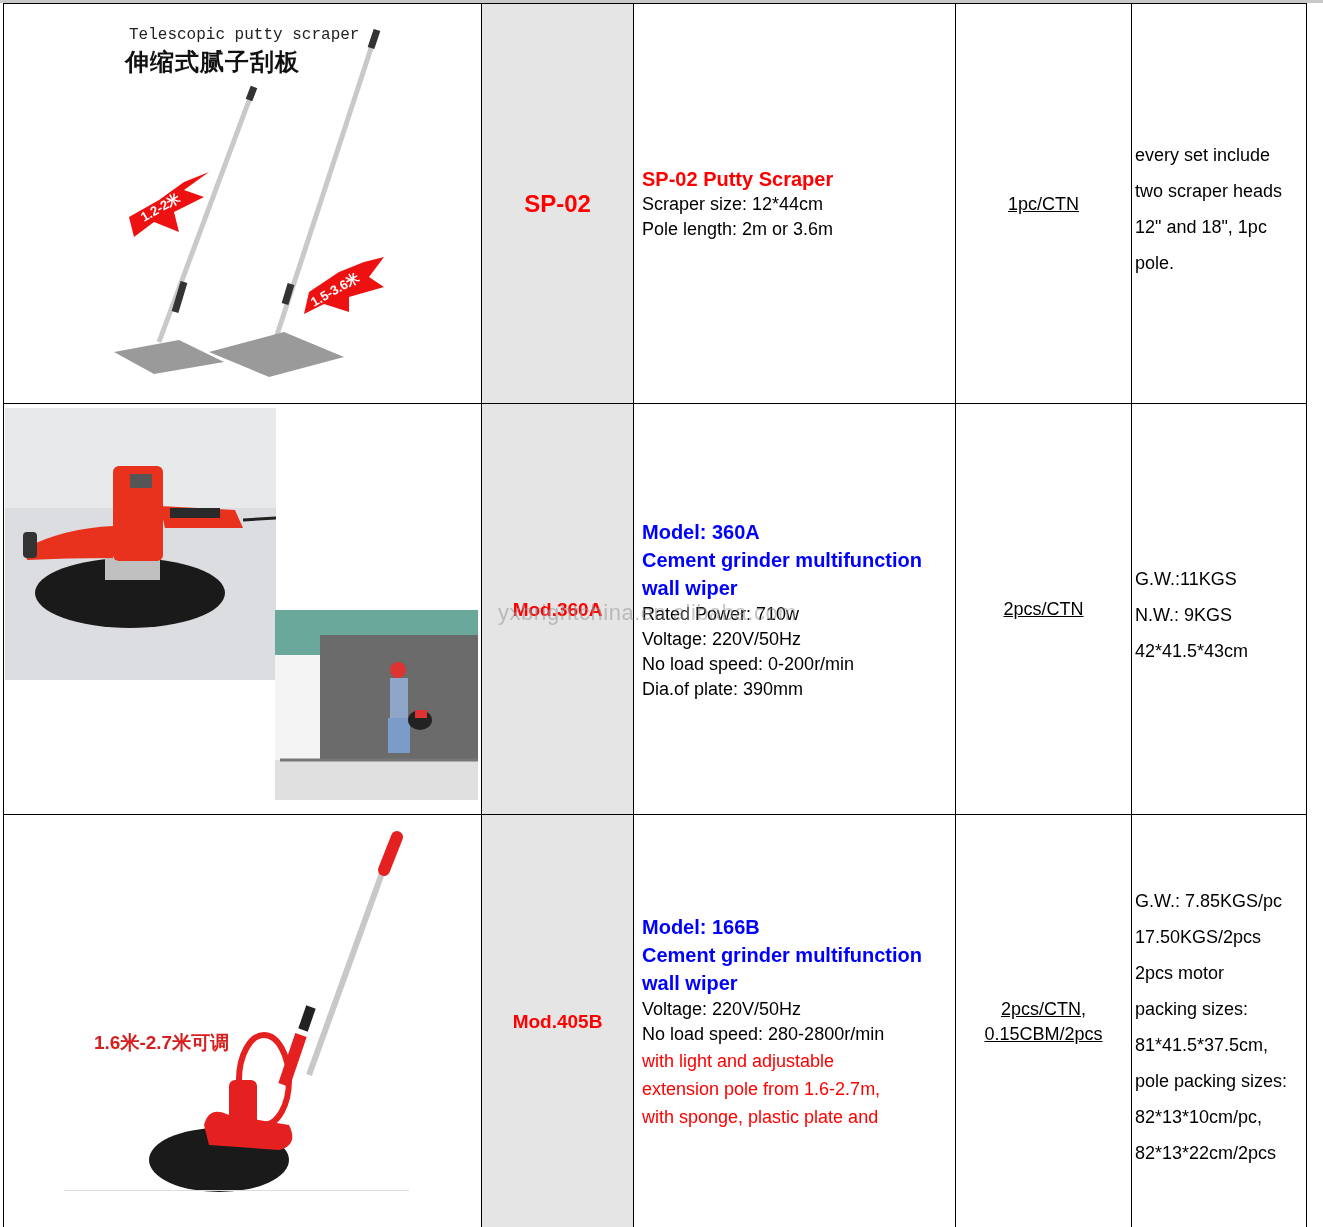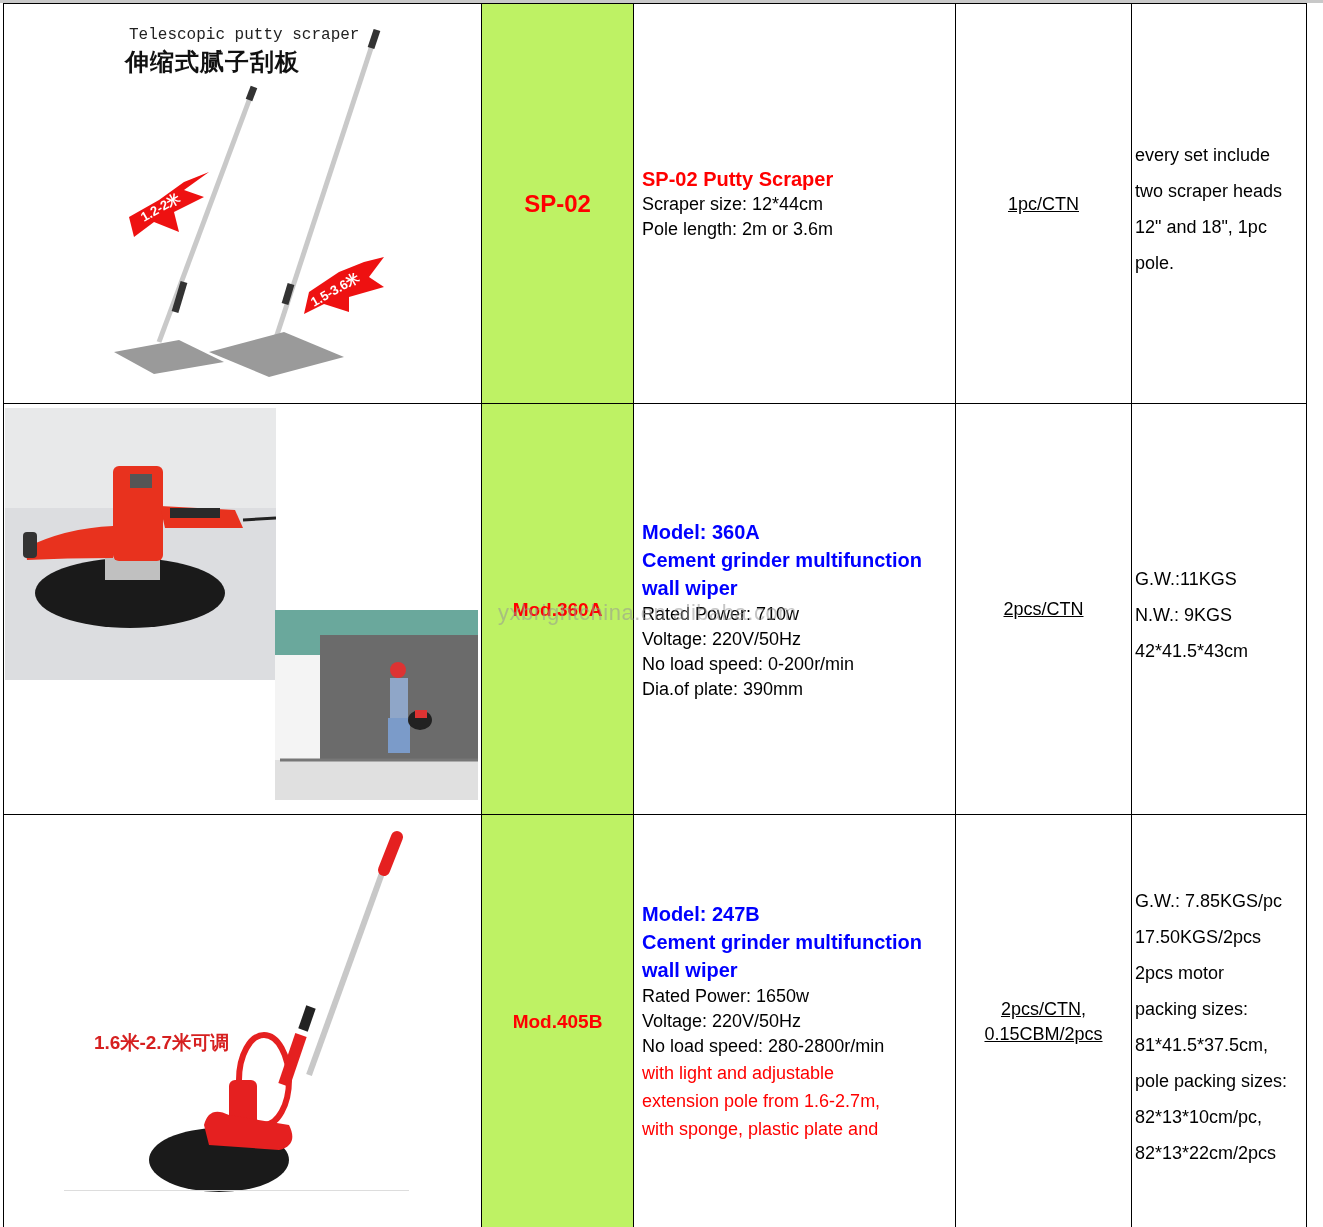--- a/index.html
+++ b/index.html
@@ -3,21 +3,21 @@
 <meta charset="utf-8">
 <style>
   html, body { margin: 0; padding: 0; background: #ffffff; }
   body { width: 1323px; height: 1227px; position: relative; overflow: hidden;
          font-family: "Liberation Sans", sans-serif; color: #000; }
   .topline { position: absolute; left: 0; top: 0; width: 1323px; height: 3px; background: #c8c8c8; }
   .grid { position: absolute; left: 3px; top: 3px; }
   .row { position: absolute; left: 0; width: 1304px; border-top: 1px solid #000; }
   .cell { position: absolute; top: 0; bottom: 0; border-left: 1px solid #000; box-sizing: border-box; }
   .c-img { left: 0; width: 478px; }
-  .c-mod { left: 478px; width: 152px; background: #bef264; display: flex; align-items: center; justify-content: center; }
+  .c-mod { left: 478px; width: 152px; background: #e5e5e5; display: flex; align-items: center; justify-content: center; }
   .c-desc { left: 630px; width: 322px; display: flex; flex-direction: column; justify-content: center; padding-left: 8px; }
   .c-pack { left: 952px; width: 176px; display: flex; align-items: center; justify-content: center; text-align: center; }
   .c-note { left: 1128px; width: 176px; display: flex; flex-direction: column; justify-content: center; padding-left: 3px; border-right: 1px solid #000; }
   .mod-label { color: #ff0000; font-weight: bold; font-size: 19px; }
   .mod-label.big { font-size: 24px; }
   .line { font-size: 18px; line-height: 25px; white-space: nowrap; }
   .title-red { color: #ff0000; font-weight: bold; font-size: 20px; line-height: 26px; }
   .title-blue { color: #0000ff; font-weight: bold; font-size: 20px; line-height: 28px; white-space: nowrap; }
   .red { color: #ff0000; line-height: 28px; }
   .pack-text { font-size: 18px; line-height: 25px; text-decoration: underline; }
@@ -138,24 +138,23 @@
           <rect x="170" y="255" width="28" height="60" rx="6" fill="#e52020"></rect>
           <path d="M145 300 Q150 280 170 290 L230 300 Q240 320 220 325 L150 320 Z" fill="#e52020"></path>
         </svg>
         <div style="position:absolute; left:5px; top:365px; width:345px; height:1px; background:#ddd;"></div>
       </div>
     </div>
     <div class="cell c-mod">
       <span class="mod-label">Mod.405B</span>
     </div>
     <div class="cell c-desc">
-      <div class="title-blue">Model: 247B</div>
+      <div class="title-blue">Model: 166B</div>
       <div class="title-blue">Cement grinder multifunction</div>
       <div class="title-blue">wall wiper</div>
-      <div class="line">Rated Power: 1650w</div>
       <div class="line">Voltage: 220V/50Hz</div>
       <div class="line">No load speed: 280-2800r/min</div>
       <div class="line red">with light and adjustable</div>
       <div class="line red">extension pole from 1.6-2.7m,</div>
       <div class="line red">with sponge, plastic plate and</div>
     </div>
     <div class="cell c-pack" style="flex-direction:column;">
       <div class="pack-text">2pcs/CTN,</div>
       <div class="pack-text">0.15CBM/2pcs</div>
     </div>

